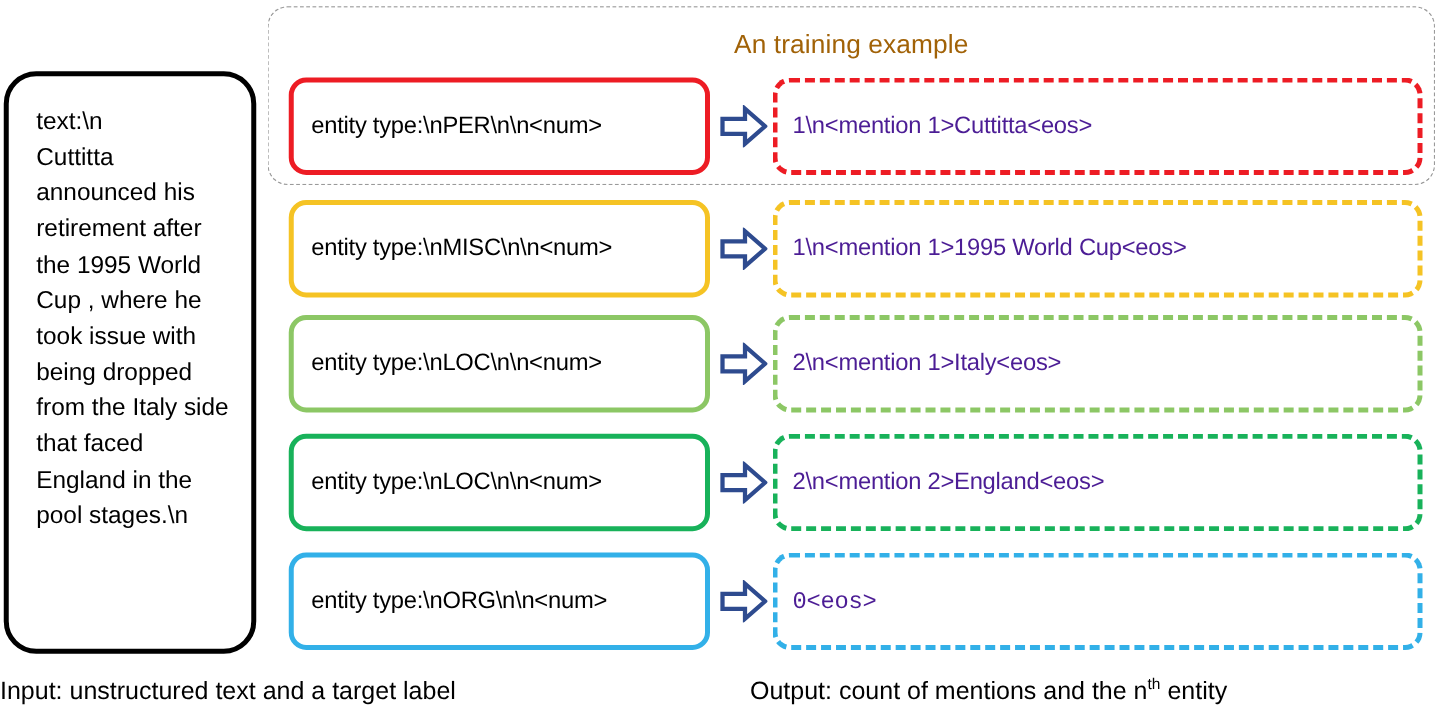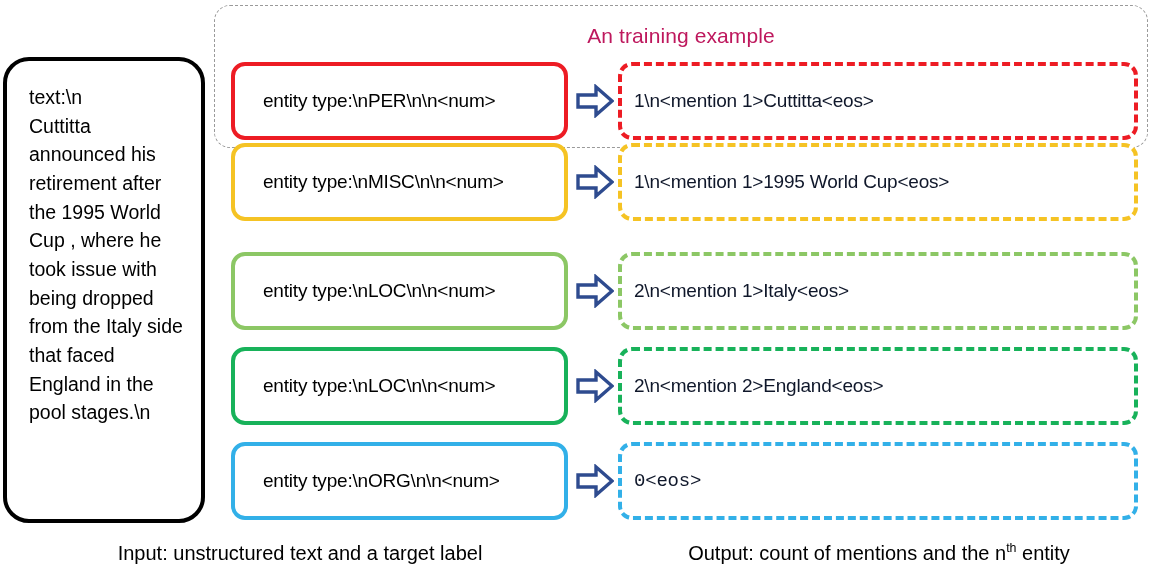--- a/index.html
+++ b/index.html
@@ -32,21 +32,21 @@
     box-sizing: border-box;
   }
   .example-caption {
     position: absolute;
     left: 214px;
     top: 24px;
     width: 934px;
     text-align: center;
     font-size: 21px;
     letter-spacing: 0.1px;
-    color: #be185d;
+    color: #a16207;
   }
 
   
   .text-box {
     position: absolute;
     left: 3px;
     top: 57px;
     width: 202px;
     height: 466px;
     border: 4px solid #000000;
@@ -64,38 +64,38 @@
   }
 
   
   .row {
     position: absolute;
     left: 0;
     width: 1158px;
     height: 78px;
   }
   .row-0 { top: 62px; }
-  .row-1 { top: 143px; text-align: center; }
+  .row-1 { top: 160px; text-align: center; }
   .row-2 { top: 252px; }
   .row-3 { top: 347px; }
   .row-4 { top: 442px; }
 
   .input-box {
     position: absolute;
     left: 231px;
     top: 0;
     width: 337px;
     height: 78px;
     border: 4px solid #cccccc;
     border-radius: 14px;
     box-sizing: border-box;
     background: #fff;
     display: flex;
     align-items: center;
-    padding: 0 28px;
+    padding: 0 14px;
   }
   .input-text {
     font-size: 19px;
     letter-spacing: -0.2px;
     white-space: nowrap;
     color: #000;
   }
 
   .arrow-wrap {
     position: absolute;
@@ -117,30 +117,30 @@
     box-sizing: border-box;
     background: #fff;
     display: flex;
     align-items: center;
     padding: 0 12px;
   }
   .output-text {
     font-size: 19px;
     letter-spacing: -0.2px;
     white-space: nowrap;
-    color: #0f172a;
+    color: #4c1d95;
   }
 
   
   .footer-caption {
     position: absolute;
     top: 542px;
     font-size: 20px;
     color: #000;
-    text-align: center;
+    text-align: left;
   }
   .footer-left {
     left: 0px;
     width: 600px;
   }
   .footer-right {
     left: 600px;
     width: 558px;
   }
   .sup {

